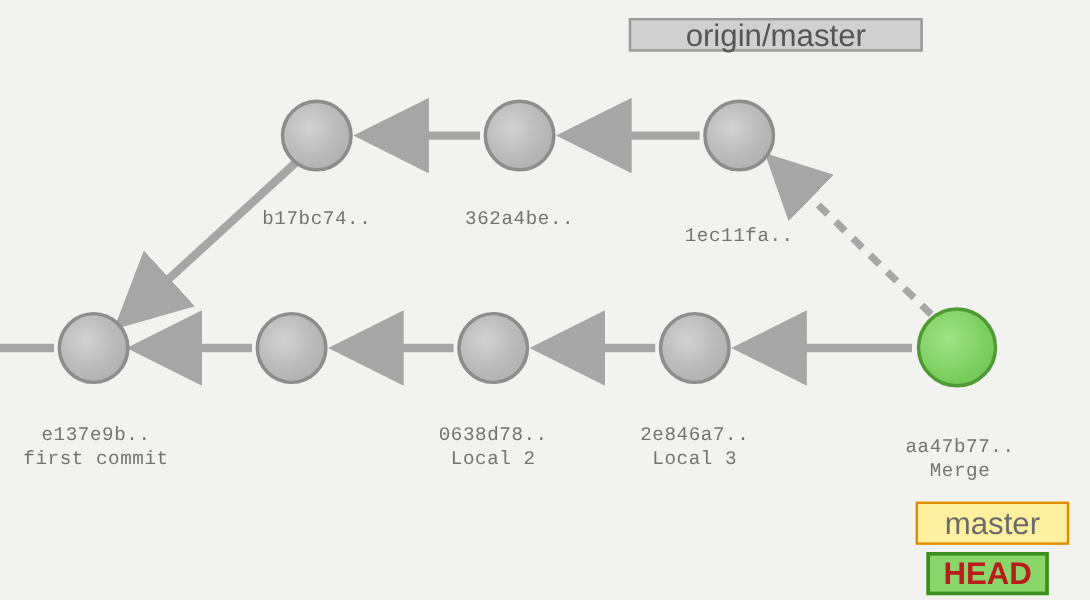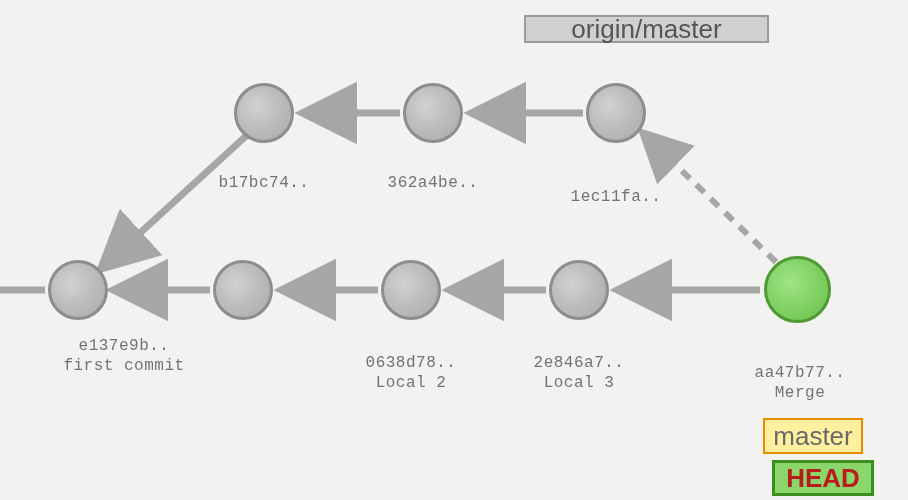--- a/index.html
+++ b/index.html
@@ -55,21 +55,21 @@
     height: 28px;
     background: #d0d0d0;
     border: 2px solid #9a9a9a;
     color: #555;
     font-family: Arial, Helvetica, sans-serif;
     font-size: 26px;
   }
   .ref-master {
     left: 763px;
     top: 418px;
-    width: 100px;
+    width: 128px;
     height: 36px;
     background: #fff0a0;
     border: 2px solid #e08b00;
     color: #6a6a6a;
     font-family: Arial, Helvetica, sans-serif;
     font-size: 26px;
   }
   .ref-head {
     left: 772px;
     top: 460px;
@@ -124,21 +124,21 @@
   <div class="commit-node" style="left:48px; top:260px;"></div>
   <div class="commit-node" style="left:213px; top:260px;"></div>
   <div class="commit-node" style="left:381px; top:260px;"></div>
   <div class="commit-node" style="left:549px; top:260px;"></div>
   <div class="commit-node head" style="left:764px; top:256px; width:67px; height:67px;"></div>
 
   <div class="commit-label" style="left:264px; top:173px;">b17bc74..</div>
   <div class="commit-label" style="left:433px; top:173px;">362a4be..</div>
   <div class="commit-label" style="left:616px; top:163px;margin-top:24px;">1ec11fa..</div>
 
-  <div class="commit-label" style="left:80px; top:336px;margin-left:44px;">e137e9b..
+  <div class="commit-label" style="left:80px; top:353px;">e137e9b..
 first commit</div>
   <div class="commit-label" style="left:411px; top:353px;">0638d78..
 Local 2</div>
   <div class="commit-label" style="left:579px; top:353px;">2e846a7..
 Local 3</div>
   <div class="commit-label" style="left:800px; top:363px;">aa47b77..
 Merge</div>
 
   <div class="ref-box ref-origin">origin/master</div>
   <div class="ref-box ref-master">master</div>

